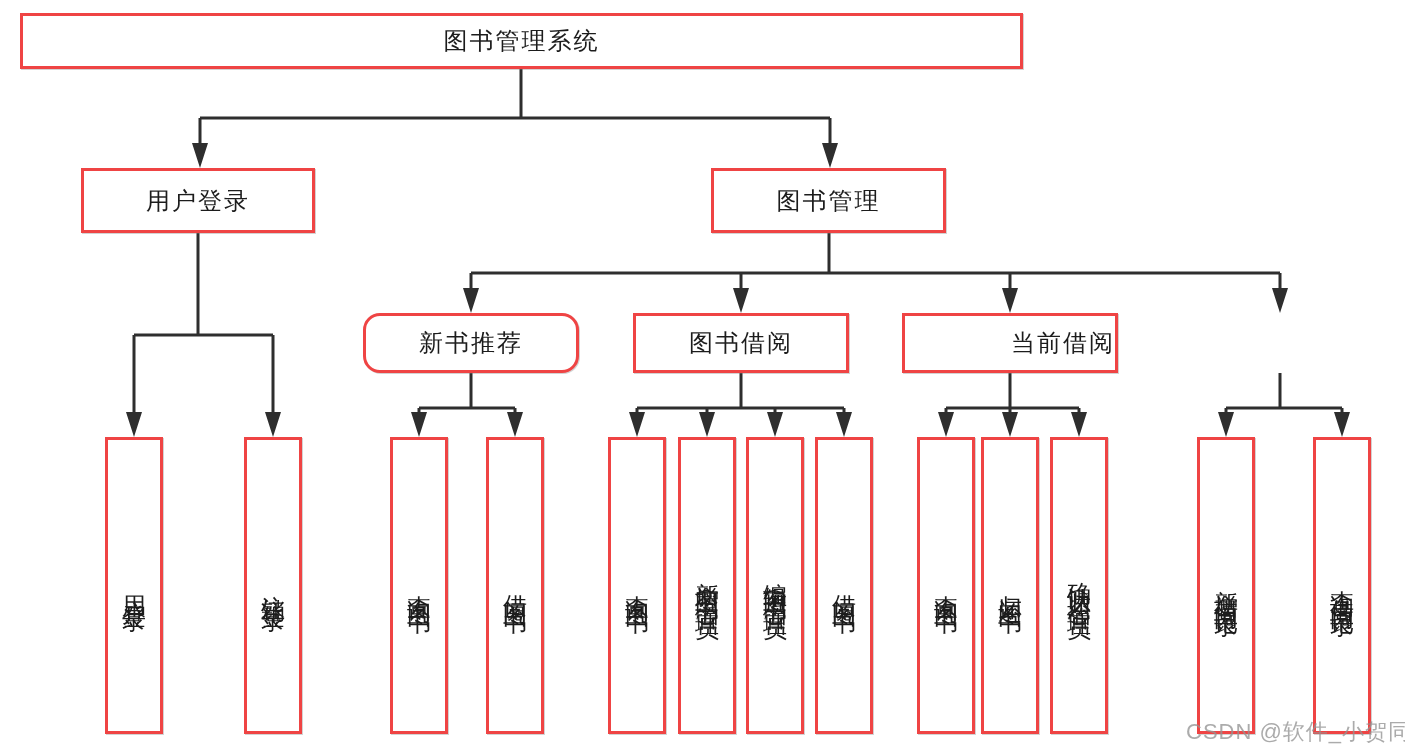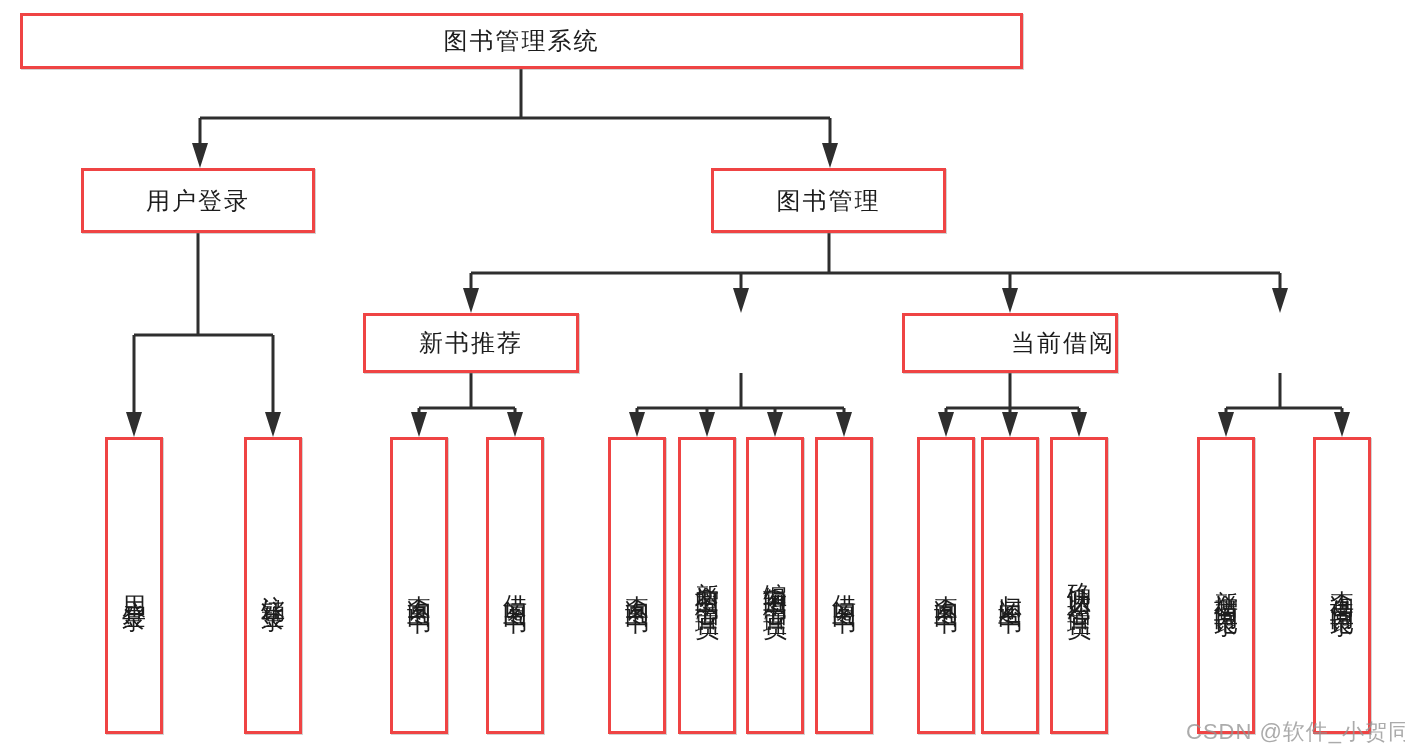--- a/index.html
+++ b/index.html
@@ -73,22 +73,25 @@
     <span>图书管理系统</span>
   </div>
 
   <div class="box h-box" style="left:81px; top:168px; width:234px; height:65px;">
     <span>用户登录</span>
   </div>
   <div class="box h-box" style="left:711px; top:168px; width:235px; height:65px;">
     <span>图书管理</span>
   </div>
 
-  <div class="box h-box" style="left:363px; top:313px; width:216px; height:60px;">
+  <div class="box h-box" style="left:363px; top:313px; width:216px; height:60px;border-radius:17px;">
     <span>新书推荐</span>
+  </div>
+  <div class="box h-box" style="left:633px; top:313px; width:216px; height:60px;">
+    <span>图书借阅</span>
   </div>
   <div class="box h-box" style="left:902px; top:313px; width:216px; height:60px;justify-content:flex-end;">
     <span>当前借阅</span>
   </div>
 
   <div class="box v-box" style="left:105px; top:437px; width:58px; height:297px;">
     <span class="vtext">用户登录</span>
   </div>
   <div class="box v-box" style="left:244px; top:437px; width:58px; height:297px;">
     <span class="vtext">注销登录</span>

